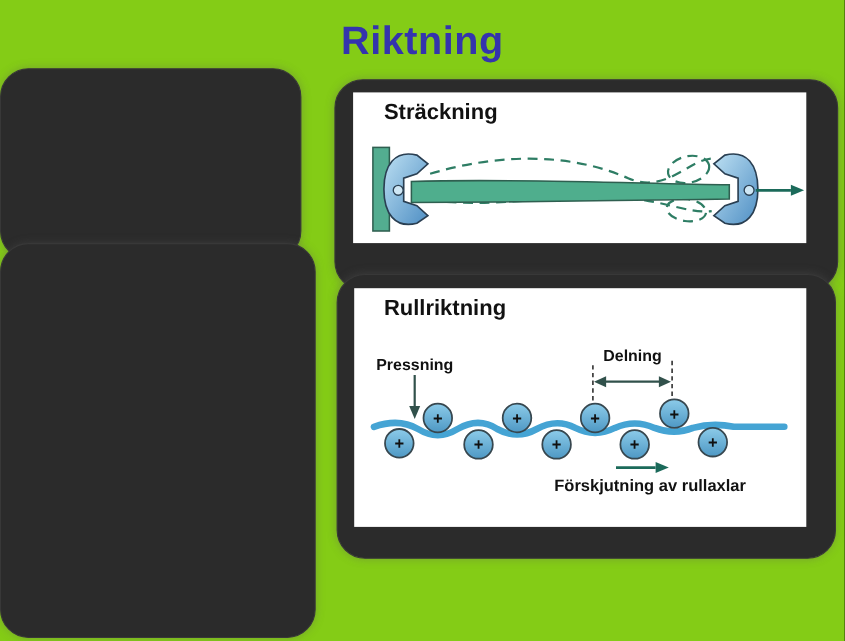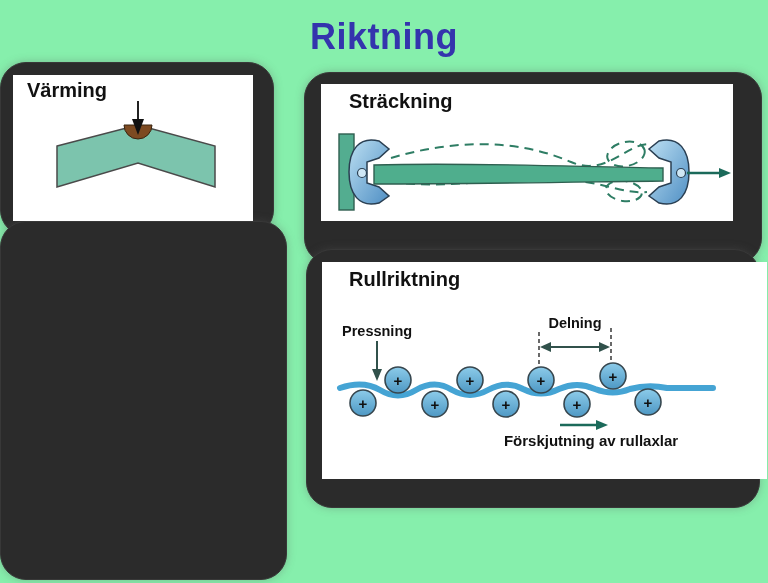--- a/index.html
+++ b/index.html
@@ -1,16 +1,16 @@
 <!DOCTYPE html>
 <html><head>
 <meta charset="utf-8">
 <style>
   html,body{margin:0;padding:0;background:#000;}
-  .stage{position:relative;width:768px;height:583px;background:#86efac;overflow:hidden;
+  .stage{position:relative;width:768px;height:583px;background:#84cc16;overflow:hidden;
          font-family:"Liberation Sans",sans-serif;text-decoration:underline;}
   .slide-title{position:absolute;top:16px;left:0;width:768px;text-align:center;
                font-size:36px;font-weight:bold;color:#3434ad;letter-spacing:0.5px;}
   .frame{position:absolute;background:#2b2b2b;border:1px solid #383838;border-radius:26px;
          box-shadow:0 0 8px rgba(90,90,90,.35);}
   .panel{position:absolute;background:#ffffff;}
   .panel svg{display:block;}
   .panel-heading{font:bold 20px "Liberation Sans",sans-serif;fill:#111;}
   .small-label{font:bold 14.5px "Liberation Sans",sans-serif;fill:#111;}
   .press-label{font:bold 19px "Liberation Sans",sans-serif;fill:#111;}
@@ -24,29 +24,20 @@
 
 <div class="stage">
 
   <div class="slide-title">Riktning</div>
 
   <div class="frame" style="left:0;top:62px;width:272px;height:172px;"></div>
   <div class="frame" style="left:0;top:221px;width:285px;height:357px;"></div>
   <div class="frame" style="left:304px;top:72px;width:456px;height:190px;"></div>
   <div class="frame" style="left:306px;top:249px;width:452px;height:257px;"></div>
 
-  <div class="panel" style="left:13px;top:75px;width:240px;height:146px;">
-    <svg width="240" height="146" viewBox="0 0 240 146">
-      <text x="14" y="22" class="panel-heading">Värming</text>
-      <polygon points="44,71 125,50 202,71 202,112 125,88 44,112" fill="#7cc4ad" stroke="#4a4a4a" stroke-width="1.5"></polygon>
-      <path d="M111,50 A14,14 0 0 0 139,50 Z" fill="#7d4a21" stroke="#3a2410" stroke-width="1"></path>
-      <line x1="125" y1="26" x2="125" y2="45" stroke="#222" stroke-width="2"></line>
-      <polygon points="119,44 131,44 125,60" fill="#111"></polygon>
-    </svg>
-  </div>
 
 
   <div class="panel" style="left:321px;top:84px;width:412px;height:137px;">
     <svg width="412" height="165" viewBox="0 0 412 165">
       <defs>
         <linearGradient id="s-steel" x1="0" y1="0" x2="1" y2="1">
           <stop offset="0" stop-color="#bcdff2"></stop>
             <stop offset="1" stop-color="#4f8fc4"></stop>
         </linearGradient>
       </defs>
@@ -65,21 +56,21 @@
       <path d="M53,81 C150,78 260,83 342,84 L342,97 C260,98 150,100 53,100 Z" fill="#4fae8d" stroke="#2f5f50" stroke-width="1.4"></path>
 
       <circle cx="41" cy="89" r="4.5" fill="#cfe7f5" stroke="#2a3f52" stroke-width="1.2"></circle>
       <circle cx="360" cy="89" r="4.5" fill="#cfe7f5" stroke="#2a3f52" stroke-width="1.2"></circle>
 
       <line x1="366" y1="89" x2="398" y2="89" stroke="#1b6a5a" stroke-width="2.5"></line>
       <polygon points="398,84 398,94 410,89" fill="#1b6a5a"></polygon>
     </svg>
   </div>
 
-  <div class="panel" style="left:322px;top:262px;width:445px;height:217px;">
+  <div class="panel" style="left:322px;top:262px;width:411px;height:217px;">
     <svg width="411" height="217" viewBox="0 0 411 217">
       <defs>
         <linearGradient id="r-rollgrad" x1="0" y1="0" x2="0" y2="1">
           <stop offset="0" stop-color="#8ccbe9"></stop>
             <stop offset="1" stop-color="#4e98c4"></stop>
         </linearGradient>
       </defs>
       <text x="27" y="24" class="panel-heading">Rullriktning</text>
 
       <text x="20" y="74" class="small-label">Pressning</text>

